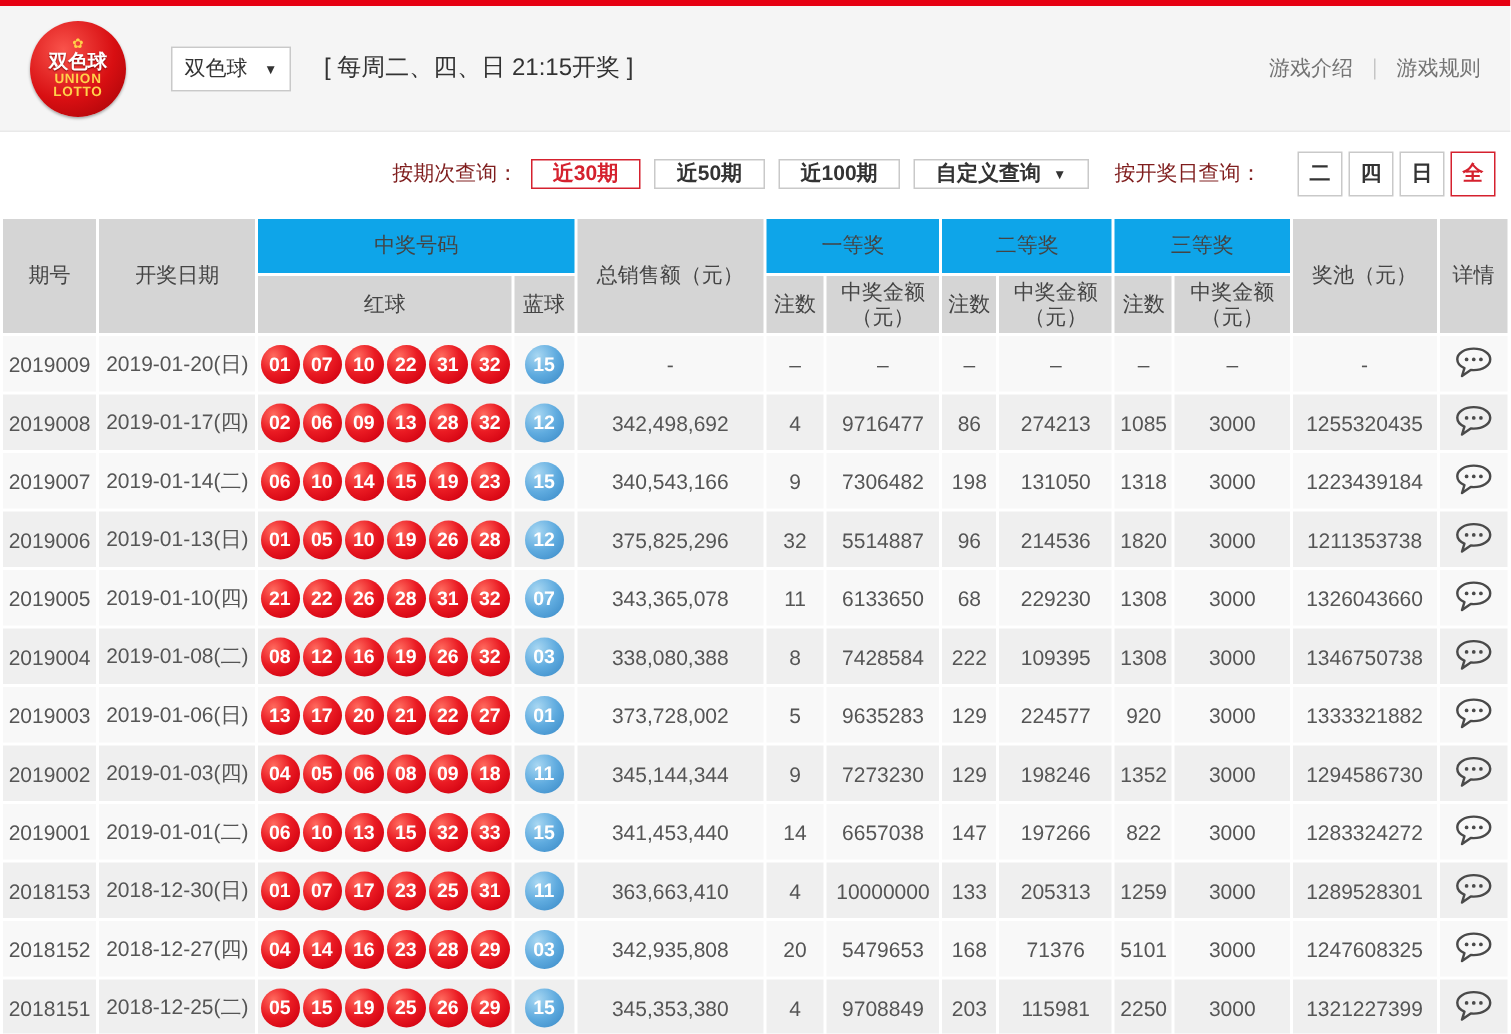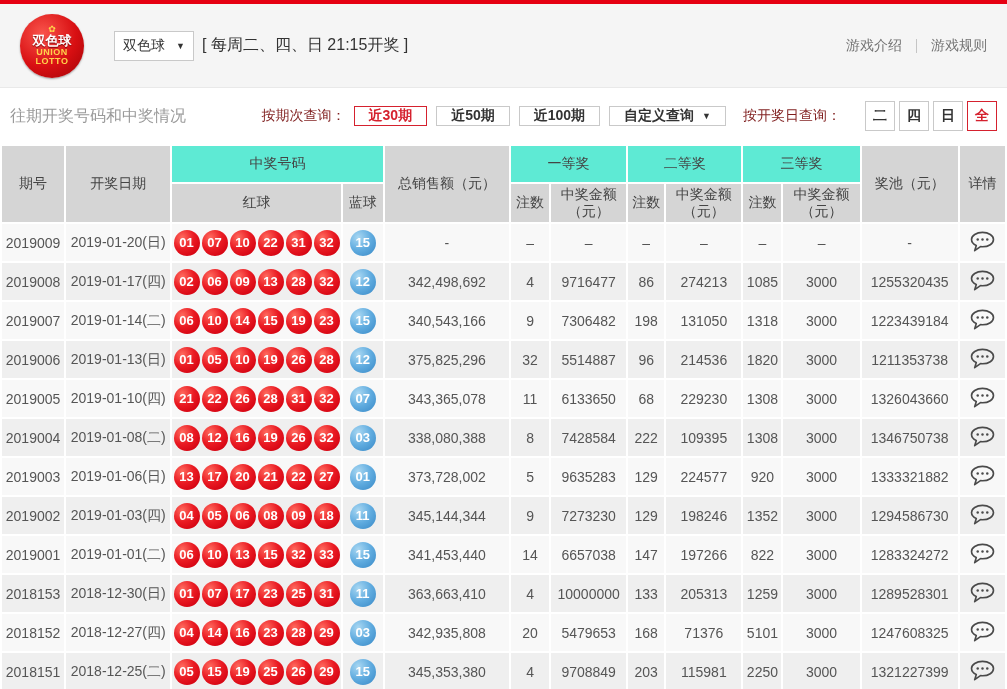--- a/index.html
+++ b/index.html
@@ -17,21 +17,21 @@
     box-shadow:0 1px 2px rgba(0,0,0,.35);
     display:flex; flex-direction:column; align-items:center; justify-content:center;
     line-height:1.05; }
   .logo .flower { color:#ffd24a; font-size:9px; }
   .logo .cn { color:#fff; font-size:13px; font-weight:bold; text-shadow:0 1px 1px #700; }
   .logo .en { color:#ffd24a; font-size:9px; font-weight:bold; letter-spacing:.5px; }
   .game-select { margin-left:30px; width:80px; height:30px; background:#fff;
     border:1px solid #c9c9c9; display:flex; align-items:center; justify-content:space-between;
     padding:0 8px; font-size:14px; color:#333; cursor:pointer; }
   .game-select .caret { font-size:9px; color:#333; }
-  .schedule { margin-left:8px; font-size:16px; color:#333; }
+  .schedule { margin-left:22px; font-size:16px; color:#333; }
   .nav { margin-left:auto; display:flex; align-items:center; font-size:14px; color:#737373; }
   .nav .link { cursor:pointer; }
   .nav .divider { width:1px; height:14px; background:#c5c5c5; margin:0 14px; }
 
   
   .filterbar { height:56px; display:flex; align-items:center; padding:0 10px; background:#fff; }
   .filter-title { font-size:16px; color:#9a9a9a; }
   .grp-label { font-size:14px; color:#7f1d1d; }
   .lbl-period { margin-left:auto; margin-right:8px; }
   .btn { height:20px; padding:0 14px; background:#fff; border:1px solid #c9c9c9;
@@ -43,21 +43,21 @@
   .lbl-day { margin-left:8px; margin-right:24px; }
   .sq { width:30px; height:30px; padding:0; margin-right:4px; }
   .sq:last-child { margin-right:0; }
 
   
   table.results { width:1007px; table-layout:fixed; border-collapse:separate;
     border-spacing:2px; background:#fff; }
   .results th { font-size:14px; font-weight:normal; color:#444; text-align:center;
     vertical-align:middle; line-height:1.25; }
   .results th.dark { background:#d5d5d5; }
-  .results th.group { background:#5eead4; height:36px; }
+  .results th.group { background:#0ea5e9; height:36px; }
   .results thead tr:nth-child(2) th { height:38px; }
   .results td { height:37px; text-align:center; vertical-align:middle;
     font-size:14px; color:#555; }
   .results tbody tr.odd td { background:#f8f8f8; }
   .results tbody tr.even td { background:#efefef; }
   .ball { display:inline-block; width:26px; height:26px; border-radius:50%;
     color:#fff; font-size:13px; font-weight:bold; line-height:26px; text-align:center;
     margin:0 1px; vertical-align:middle; }
   .ball.red { background:radial-gradient(circle at 32% 28%, #ff6a5e 0%, #ea1b23 45%, #d40312 82%); }
   .ball.blue { background:radial-gradient(circle at 32% 28%, #a8d7f2 0%, #5fabdf 50%, #4392cd 85%); }
@@ -81,21 +81,20 @@
   </div>
   <div class="schedule">[ 每周二、四、日 21:15开奖 ]</div>
   <div class="nav">
     <span class="link">游戏介绍</span>
     <span class="divider"></span>
     <span class="link">游戏规则</span>
   </div>
 </div>
 
 <div class="filterbar">
-  <div class="filter-title">往期开奖号码和中奖情况</div>
   <span class="grp-label lbl-period">按期次查询：</span>
   <span id="period-buttons"><button class="btn active">近30期</button><button class="btn">近50期</button><button class="btn">近100期</button></span>
   <button class="btn">
     <span>自定义查询</span>
     <span class="caret">▼</span>
   </button>
   <span class="grp-label lbl-day">按开奖日查询：</span>
   <span id="day-buttons"><button class="btn sq">二</button><button class="btn sq">四</button><button class="btn sq">日</button><button class="btn sq active">全</button></span>
 </div>
 

